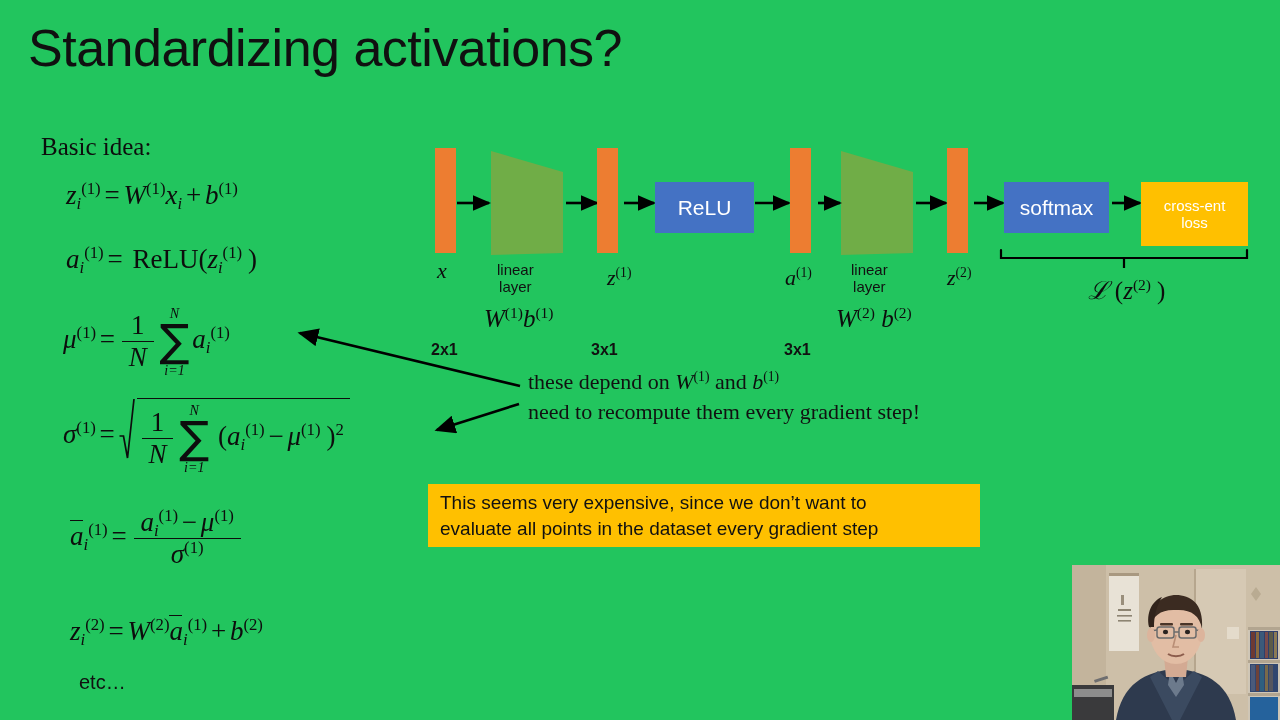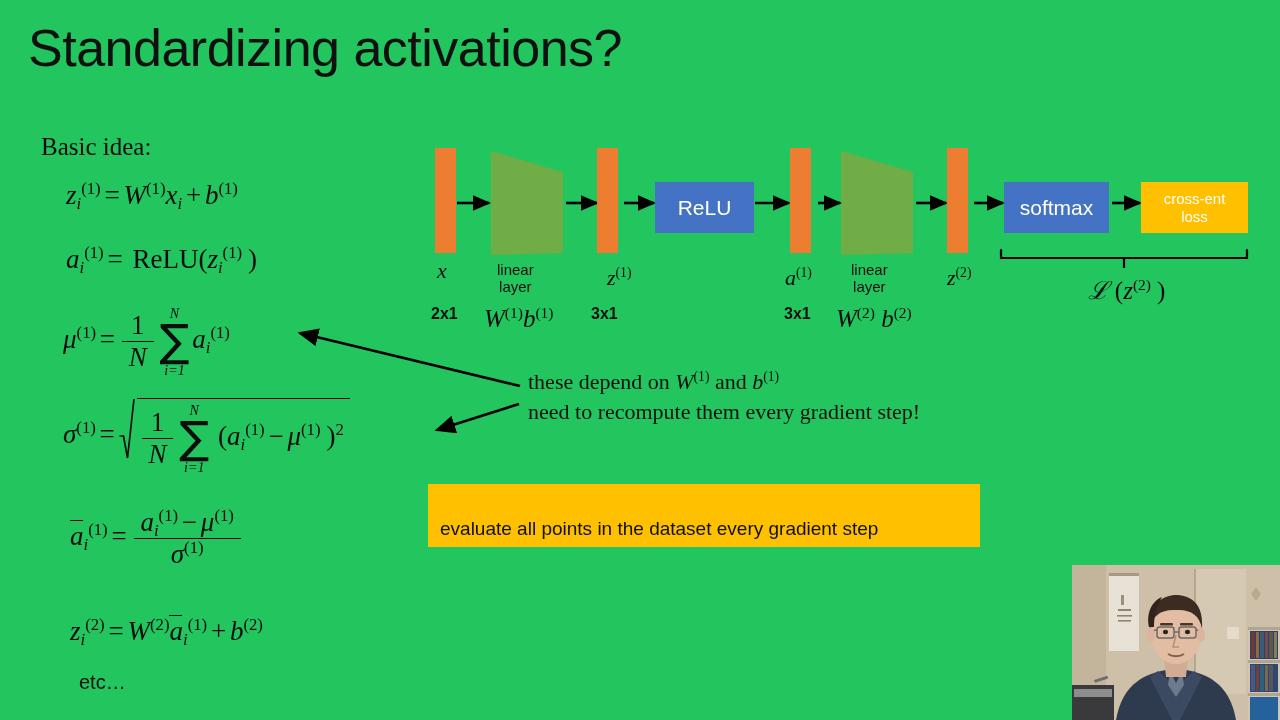--- a/index.html
+++ b/index.html
@@ -154,20 +154,21 @@
   .box-yellow { background: #FFC000; font-size: 15px; line-height: 1.15; }
 
   .dlabel {
     position: absolute;
     font-family: "Liberation Sans", sans-serif;
     font-size: 16px;
     font-weight: 700;
     color: #111;
     white-space: nowrap;
     text-align: center;
+    margin-top: 36px;
   }
   .dlabel-plain {
     position: absolute;
     font-family: "Liberation Sans", sans-serif;
     font-size: 15px;
     font-weight: 400;
     color: #111;
     line-height: 1.12;
     text-align: center;
     white-space: nowrap;
@@ -291,21 +292,21 @@
       <line x1="519" y1="404" x2="437" y2="430" stroke="#000" stroke-width="2.6" marker-end="url(#ah2)"></line>
     </svg>
 
     <div class="bar-orange" style="left:435px;top:148px;width:21px;height:105px;"></div>
     <div class="bar-orange" style="left:597px;top:148px;width:21px;height:105px;"></div>
     <div class="bar-orange" style="left:790px;top:148px;width:21px;height:105px;"></div>
     <div class="bar-orange" style="left:947px;top:148px;width:21px;height:105px;"></div>
 
     <div class="box box-blue" style="left:655px;top:182px;width:99px;height:51px;">ReLU</div>
     <div class="box box-blue" style="left:1004px;top:182px;width:105px;height:51px;">softmax</div>
-    <div class="box box-yellow" style="left:1141px;top:182px;width:107px;height:51px;flex-direction:column;">
+    <div class="box box-yellow" style="left:1141px;top:182px;width:107px;height:64px;flex-direction:column;">
       <span>cross-ent</span>
       <span>loss</span>
     </div>
 
     <div class="dmath" style="left:437px;top:258px;"><span class="mi">x</span></div>
     <div class="dlabel" style="left:431px;top:305px;">2x1</div>
 
     <div class="dlabel-plain" style="left:497px;top:262px;">
       <span>linear</span><br>
       <span>layer</span>
@@ -337,21 +338,21 @@
 
   <div id="annot">
     <div>
       these depend on <span class="math mi">W</span><sup class="sp math">(1)</sup> and <span class="math mi">b</span><sup class="sp math">(1)</sup>
     </div>
     <div>need to recompute them every gradient step!</div>
   </div>
 
   <div id="highlight">
     <div id="highlight-text">
-      <br>
+      <span>This seems very expensive, since we don’t want to</span><br>
       <span>evaluate all points in the dataset every gradient step</span>
     </div>
   </div>
 
   <div id="webcam">
     <svg width="208" height="155" viewBox="0 0 208 155">
 
       <rect x="0" y="0" width="208" height="155" fill="#d9cdb9"></rect>
       <rect x="0" y="0" width="208" height="155" fill="#cdbfa8"></rect>
 

